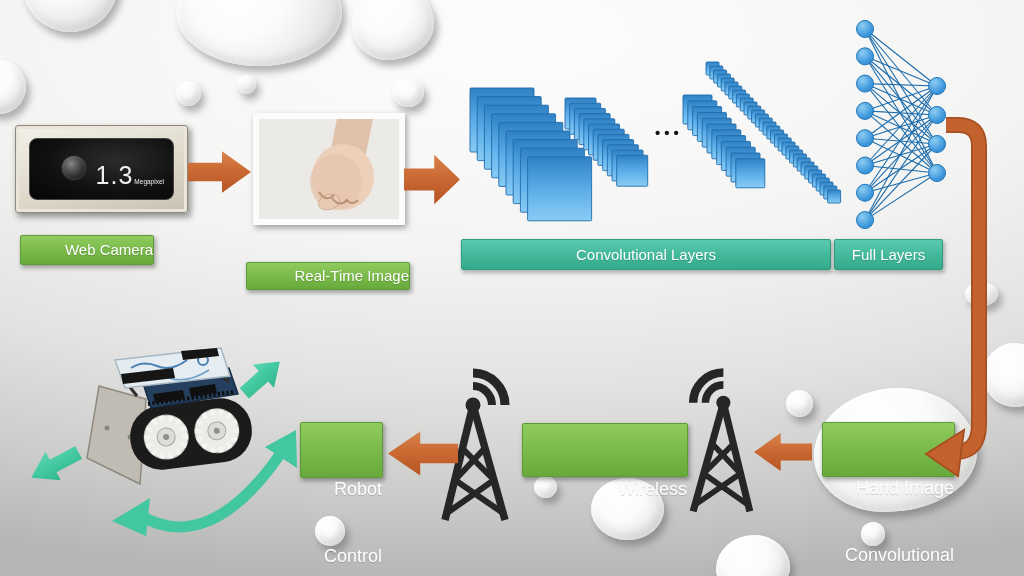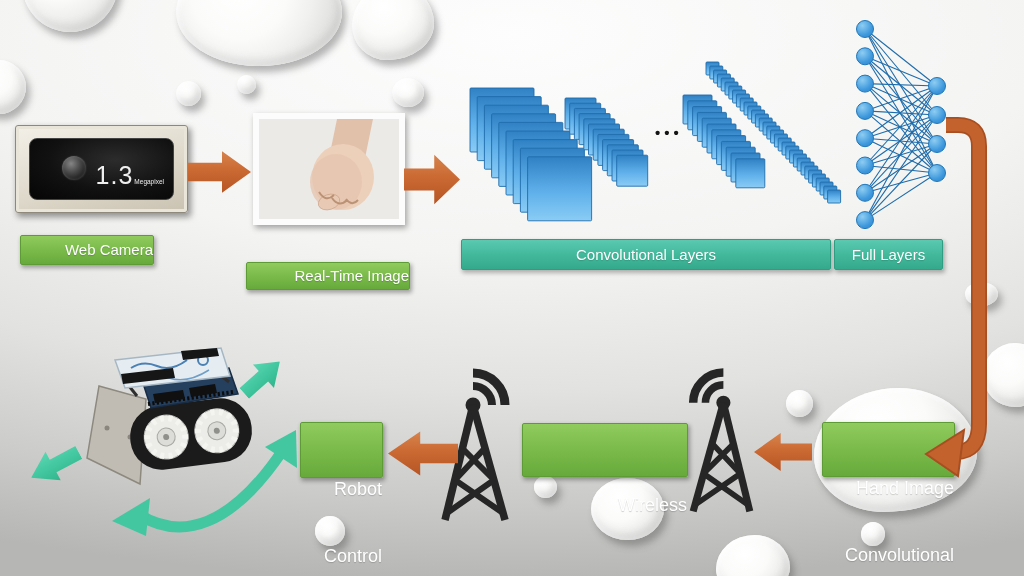--- a/index.html
+++ b/index.html
@@ -267,21 +267,21 @@
 
   <div class="tbox" style="left:461px;top:239px;width:370px;height:31px;line-height:29px;">Convolutional Layers</div>
   <div class="tbox" style="left:834px;top:239px;width:109px;height:31px;line-height:29px;">Full Layers</div>
 
   <div class="gbox" style="left:822px;top:422px;width:133px;height:55px;padding-top:8px;">
     <div class="l1">Hand Image</div>
     <div class="l2">Convolutional</div>
   </div>
   <div class="oarrow left" style="left:754px;top:431px;width:58px;height:42px;"></div>
 
-  <div class="gbox" style="left:522px;top:423px;width:166px;height:54px;padding-top:24px;">
+  <div class="gbox" style="left:522px;top:423px;width:166px;height:54px;padding-top:8px;">
     <div class="l1">Wireless</div>
   </div>
 
   <div class="oarrow left" style="left:388px;top:429px;width:70px;height:49px;"></div>
 
   <div class="gbox" style="left:300px;top:422px;width:83px;height:56px;padding-top:9px;">
     <div class="l1">Robot</div>
     <div class="l2">Control</div>
   </div>
 

